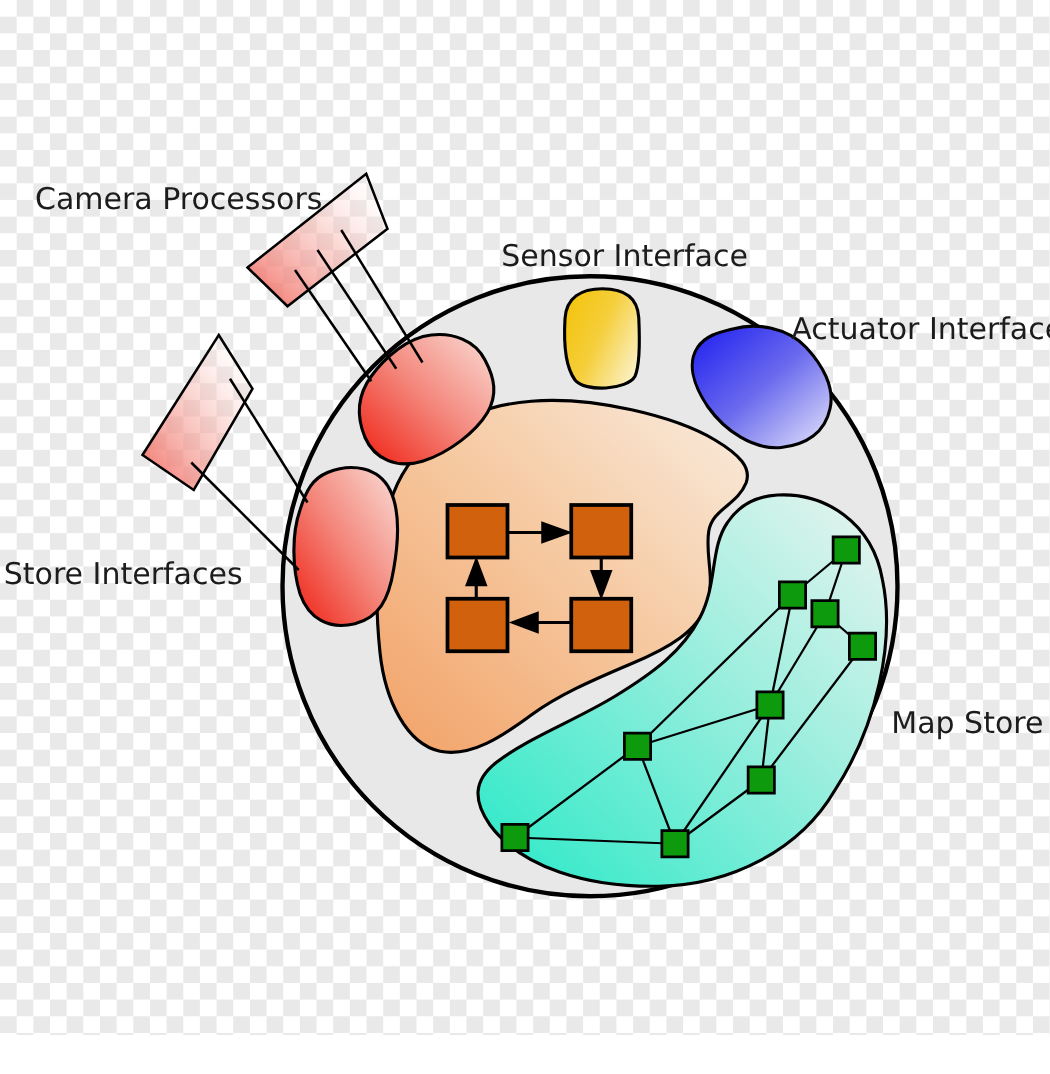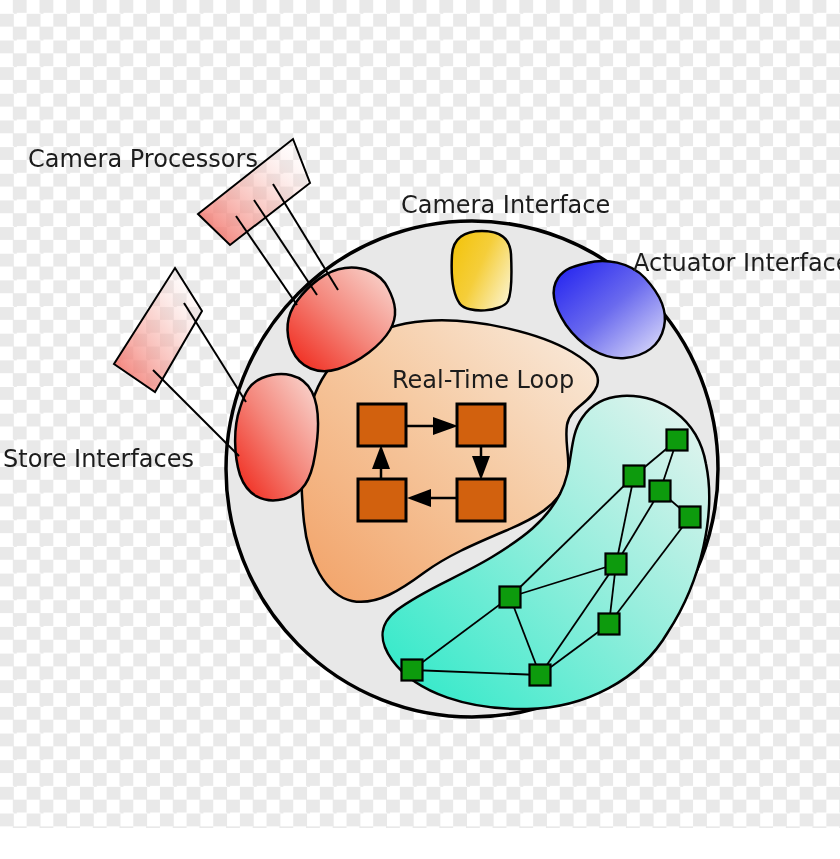--- a/index.html
+++ b/index.html
@@ -130,17 +130,17 @@
         <rect x="679.5" y="506.5" width="21" height="21" fill="#0d9b0d" stroke="#000000" stroke-width="2.2"></rect>
         <rect x="605.5" y="553.5" width="21" height="21" fill="#0d9b0d" stroke="#000000" stroke-width="2.2"></rect>
         <rect x="499.5" y="586.5" width="21" height="21" fill="#0d9b0d" stroke="#000000" stroke-width="2.2"></rect>
         <rect x="598.5" y="613.5" width="21" height="21" fill="#0d9b0d" stroke="#000000" stroke-width="2.2"></rect>
         <rect x="401.5" y="659.5" width="21" height="21" fill="#0d9b0d" stroke="#000000" stroke-width="2.2"></rect>
         <rect x="529.5" y="664.5" width="21" height="21" fill="#0d9b0d" stroke="#000000" stroke-width="2.2"></rect>
       </g>
   </svg>
 
   <div class="lbl" style="left:28px;top:146px">Camera Processors</div>
-  <div class="lbl" style="left:401px;top:192px">Camera Interface</div>
+  <div class="lbl" style="left:401px;top:192px">Sensor Interface</div>
   <div class="lbl" style="left:633px;top:250px">Actuator Interface</div>
   <div class="lbl" style="left:3px;top:446px">Store Interfaces</div>
-  <div class="lbl" style="left:392px;top:367px">Real-Time Loop</div>
+  <div class="lbl" style="left:713px;top:565px">Map Store</div>
 </div>
 
 </body></html>

